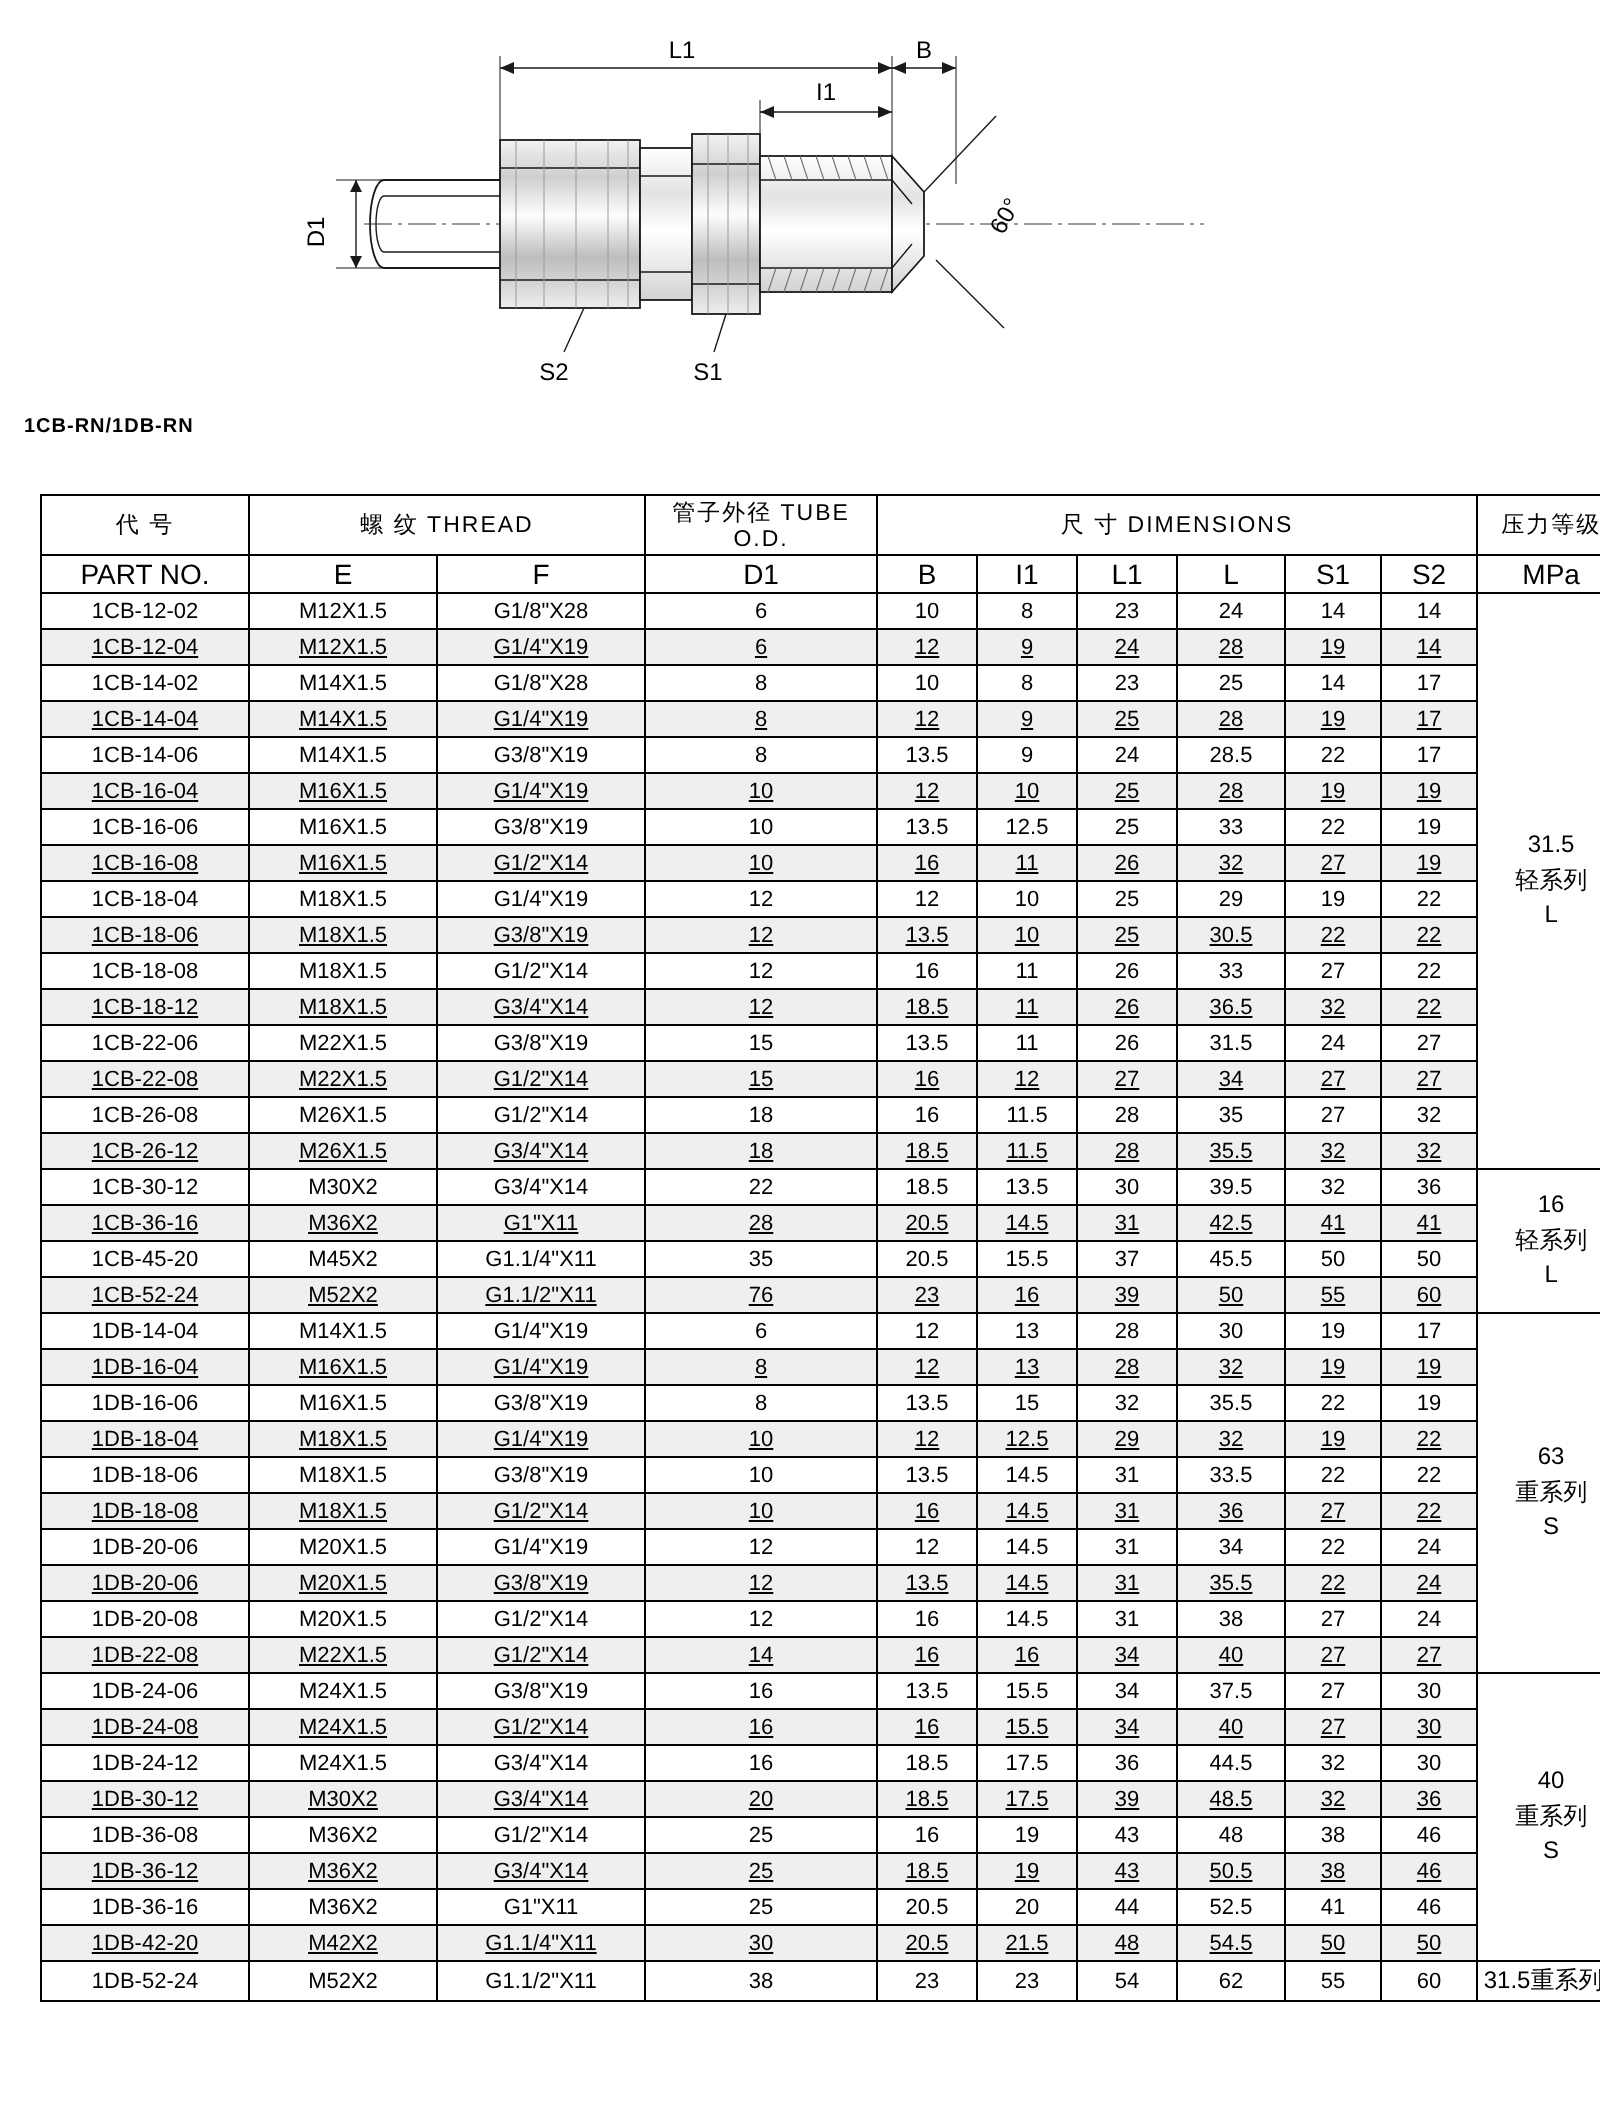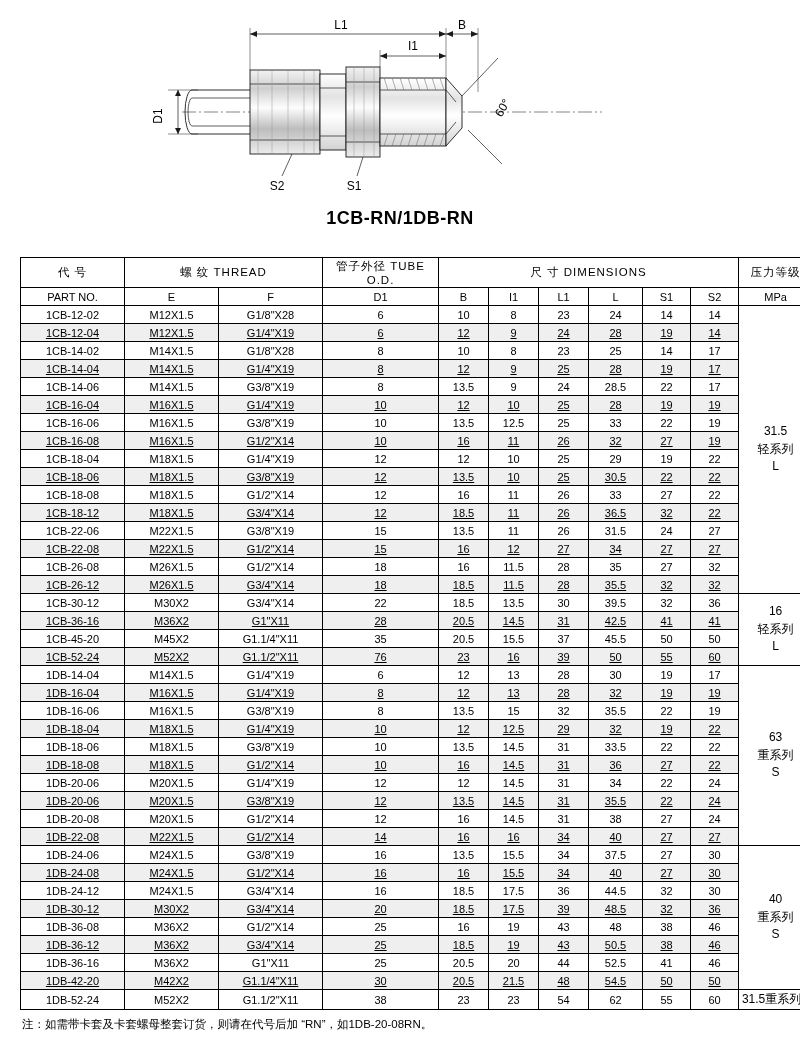--- a/index.html
+++ b/index.html
@@ -19,22 +19,22 @@
   
   .drawing-area {
     width: 800px;
     height: 190px;
     position: relative;
   }
   .drawing-area svg { display: block; margin: 0 auto; }
 
   
   .part-title {
-    text-align: center;
-    font-size: 18px;
+    text-align: left;
+    font-size: 10px;
     font-weight: bold;
     letter-spacing: 0.5px;
     margin: 6px 0 8px 0;
   }
 
   
   .table-wrap {
     padding: 0 8px;
     margin-top: 28px;
   }
@@ -52,21 +52,21 @@
     height: 18px;
     font-weight: normal;
   }
   .hdr-top td {
     height: 20px;
     font-size: 11.5px;
     letter-spacing: 1px;
   }
   .hdr-bot td {
     height: 20px;
-    font-size: 11px;
+    font-size: 14px;
   }
   .lbl-zh { letter-spacing: 3px; }
   .row-alt { background: #efefef; text-decoration: underline; }
   .row-white { background: #ffffff; }
   .pressure-cell {
     font-size: 12px;
     line-height: 1.45;
   }
   .pressure-cell .big { display:block; }
   .col-part { width: 104px; }
@@ -710,16 +710,15 @@
             <td>62</td>
             <td>55</td>
             <td>60</td>
             <td class="pressure-cell" rowspan="1">31.5重系列S</td>
           </tr>
         </tbody>
     </table>
   </div>
 
   <div class="note">
-    <div>注：如需带卡套及卡套螺母整套订货，则请在代号后加 “RN”，如1DB-20-08RN。</div>
   </div>
 
 </div>
 
 </body></html>

